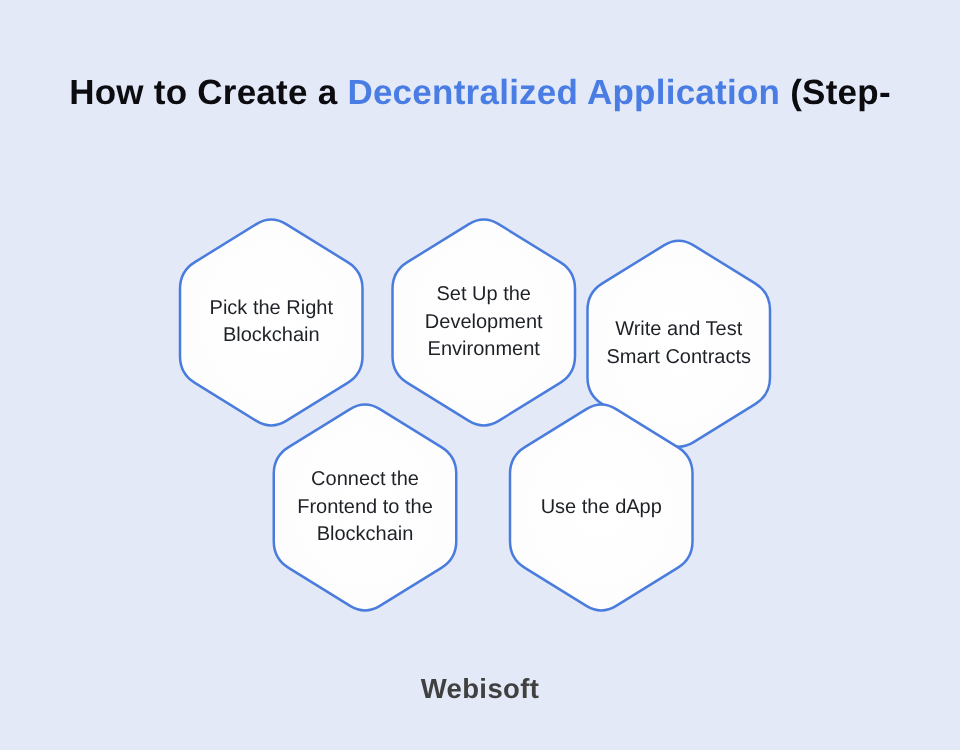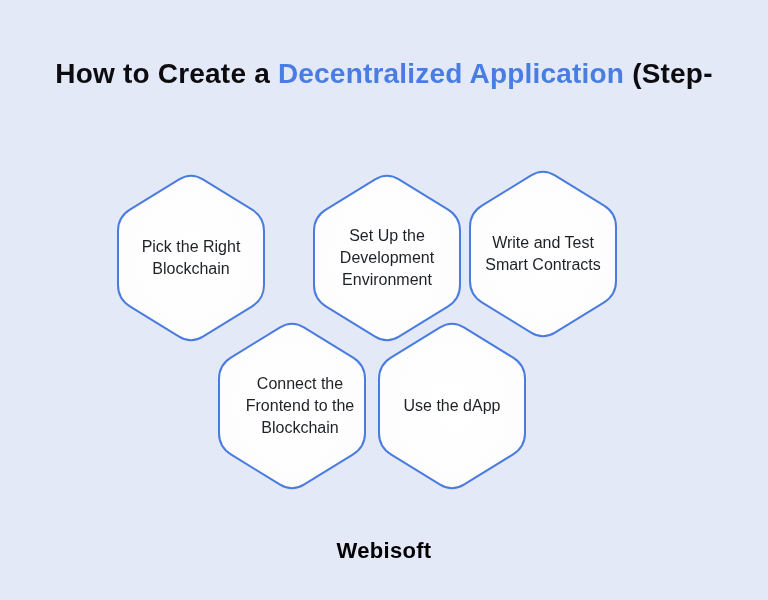--- a/index.html
+++ b/index.html
@@ -54,36 +54,36 @@
     left: 50%;
     top: 50%;
     transform: translate(-50%, -50%);
     width: 134px;
     text-align: center;
     font-size: 16px;
     line-height: 22px;
     font-weight: 500;
     color: #1e2126;
   }
-  .hex1 { left: 118px; top: 172px; }
+  .hex1 { left: 144px; top: 172px; }
   .hex2 { left: 314px; top: 172px; }
-  .hex3 { left: 470px; top: 168px; }
-  .hex4 { left: 219px; top: 320px; padding-left: 16px; }
-  .hex5 { left: 379px; top: 320px; }
+  .hex3 { left: 470px; top: 189px; }
+  .hex4 { left: 219px; top: 320px; }
+  .hex5 { left: 408px; top: 320px; }
 
   
   .brand {
     position: absolute;
     top: 538px;
     left: 0;
     width: 768px;
     text-align: center;
     font-size: 22px;
     font-weight: bold;
-    color: #000000;
+    color: #404040;
     letter-spacing: 0.3px;
   }
 </style>
 </head>
 <body>
 
 <div class="page">
 
   <div class="title">
     <div class="line"><span>How to Create a </span><span class="highlight">Decentralized Application</span><span> (Step-</span></div>

